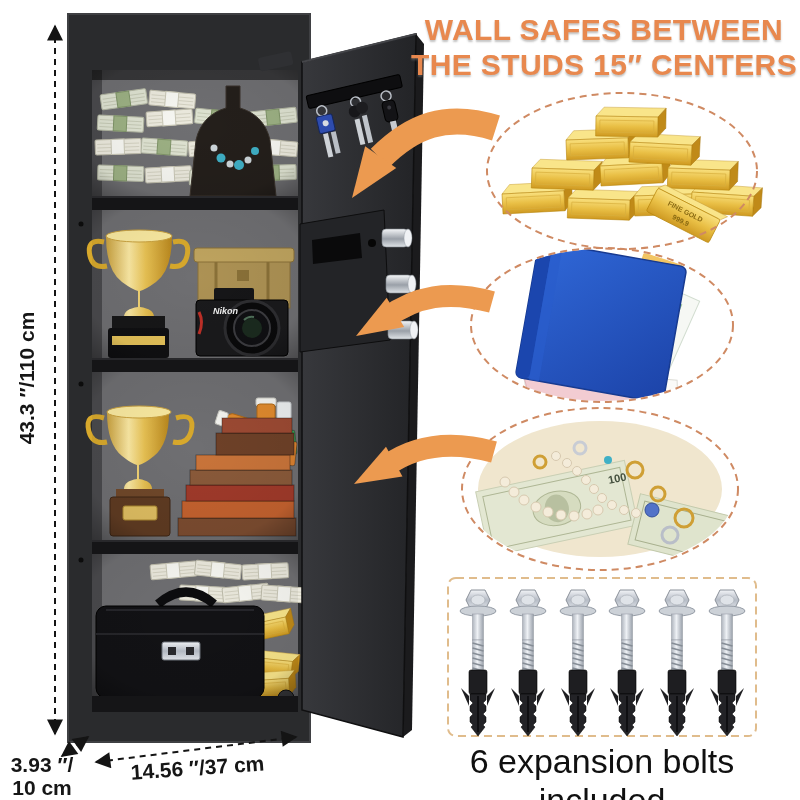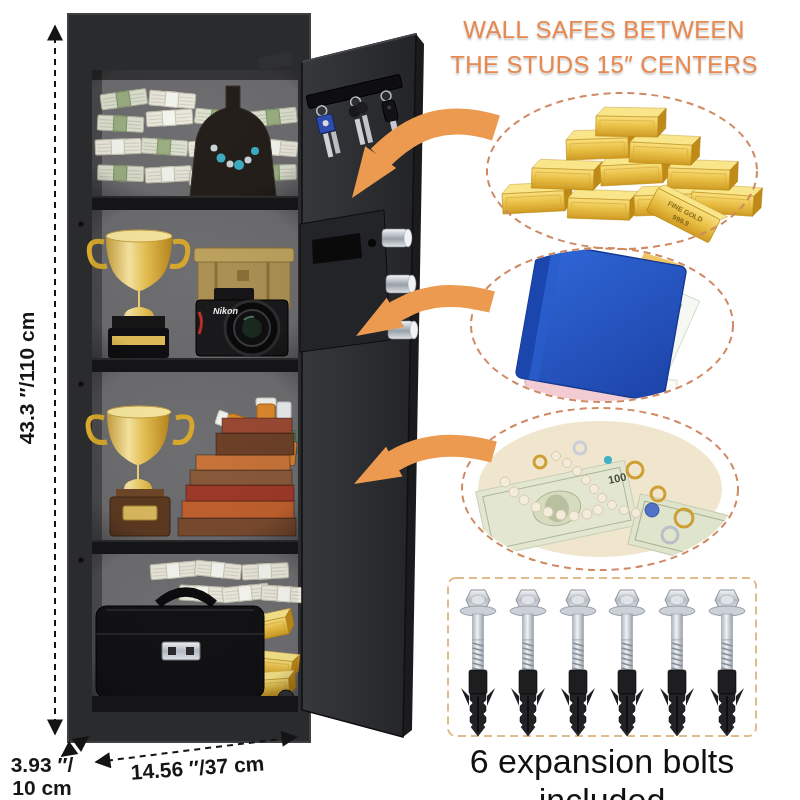--- a/index.html
+++ b/index.html
@@ -1,20 +1,20 @@
 <!DOCTYPE html>
 <html><head>
 <meta charset="utf-8">
 <style>
   html,body{margin:0;padding:0;background:#fff;}
   .page{position:relative;width:800px;height:800px;background:#ffffff;overflow:hidden;
         font-family:"Liberation Sans",sans-serif;}
   #scene{position:absolute;left:0;top:0;}
   .title{position:absolute;left:410px;top:12px;width:388px;text-align:center;
-         font-weight:normal;font-size:24px;line-height:35px;color:#e8884e;
+         font-weight:bold;font-size:30px;line-height:35px;color:#e8884e;
          letter-spacing:.4px;text-shadow:0 2px 2px rgba(125,125,125,.45);}
   .caption{position:absolute;left:436px;top:742px;width:332px;text-align:center;
            font-size:34px;color:#101010;}
   .dimtext{font-weight:bold;font-size:21px;fill:#161616;}
 </style>
 </head>
 <body>
 
 <div class="page">
 

